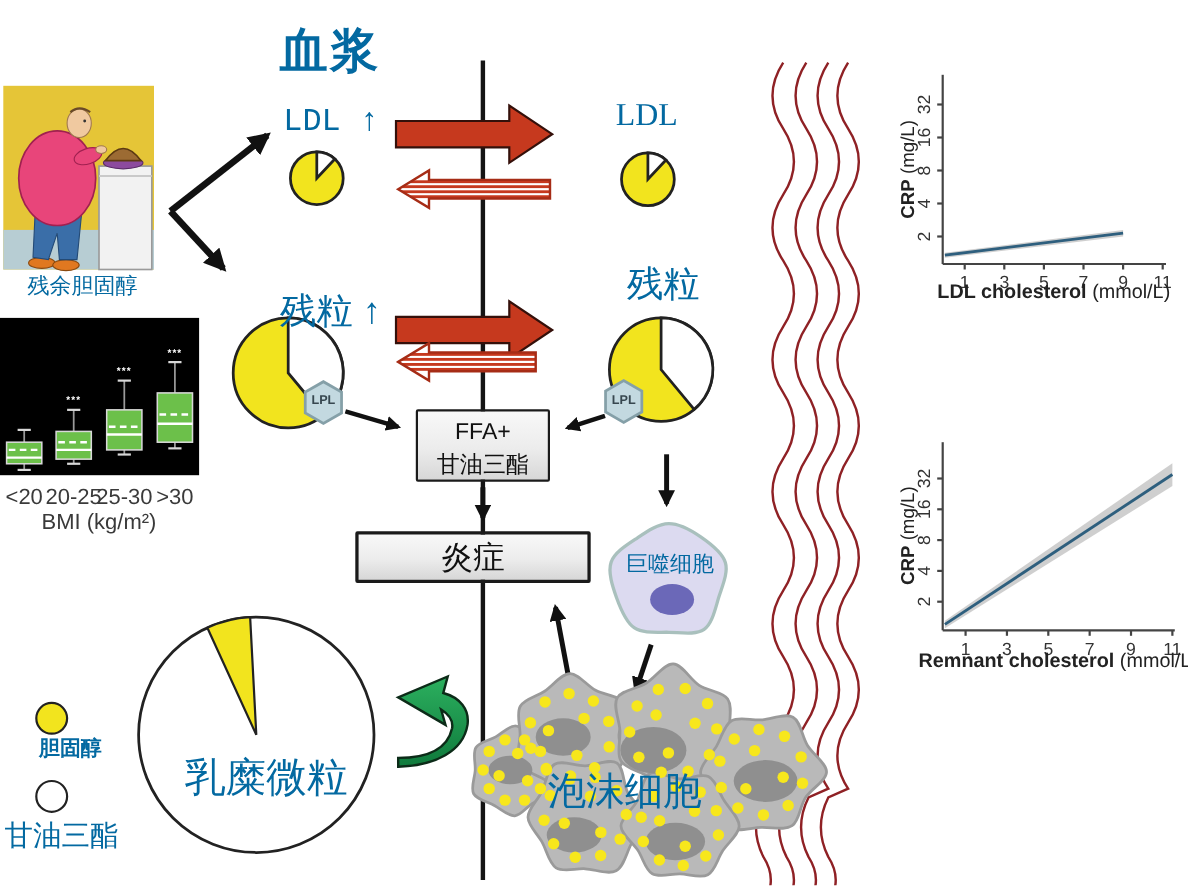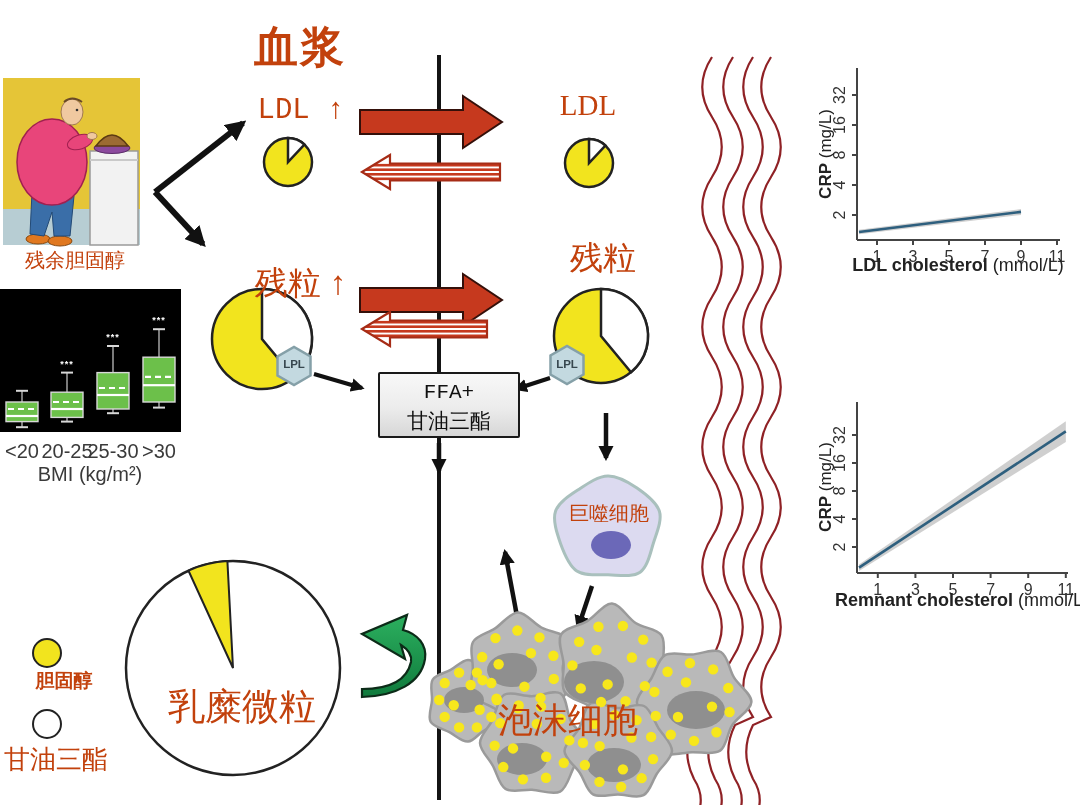--- a/index.html
+++ b/index.html
@@ -1,19 +1,19 @@
 <!DOCTYPE html>
 <html><head>
 <meta charset="utf-8">
 <style>
   html,body{margin:0;padding:0;background:#fff;}
   #canvas{position:relative;width:1080px;height:805px;background:#fff;overflow:hidden;
           font-family:"Liberation Sans","DejaVu Sans",sans-serif;color:#111;}
   #gfx{position:absolute;left:0;top:0;}
-  .lbl{position:absolute;color:#c2410c;line-height:1.05;white-space:nowrap;}
+  .lbl{position:absolute;color:#0369a1;line-height:1.05;white-space:nowrap;}
   .ctr{text-align:center;}
   .serif{font-family:"Liberation Serif","DejaVu Serif",serif;}
   .hdr{font-size:44px;font-weight:bold;letter-spacing:2px;}
   .gbox{position:absolute;background:linear-gradient(180deg,#f8f8f8,#ececec 55%,#d7d7d7);
         border:2px solid #1a1a1a;border-radius:2px;box-sizing:border-box;text-align:center;}
   .inflbox{border-width:3px;}
 </style>
 </head>
 <body>
 
@@ -312,24 +312,25 @@
   </svg>
 
   <div class="lbl hdr ctr" style="left:240px;top:24px;width:120px;">血浆</div>
 
   <div class="lbl serif ctr" style="left:246px;top:96px;width:110px;font-size:29px;font-family:Liberation Mono, monospace;">LDL ↑</div>
   <div class="lbl serif ctr" style="left:538px;top:90px;width:100px;font-size:29px;">LDL</div>
   <div class="lbl ctr" style="left:233px;top:266px;width:135px;font-size:33px;">残粒 ↑</div>
   <div class="lbl ctr" style="left:548px;top:241px;width:110px;font-size:33px;">残粒</div>
   <div class="lbl ctr" style="left:157px;top:688px;width:170px;font-size:37px;">乳糜微粒</div>
 
-  <div class="gbox" style="left:378px;top:372px;width:142px;height:66px;font-family:Liberation Mono, monospace;">
+  <div class="gbox" style="left:378px;top:372px;width:122px;height:66px;">
     <div style="font-size:21px;margin-top:7px;">FFA+</div>
     <div style="font-size:21px;margin-top:3px;">甘油三酯</div>
   </div>
+  <div class="gbox inflbox" style="left:323px;top:483px;width:214px;height:47px;font-size:29px;line-height:42px;">炎症</div>
 
   <div class="lbl ctr" style="left:556px;top:503px;width:106px;font-size:20px;">巨噬细胞</div>
   <div class="lbl ctr" style="left:494px;top:702px;width:148px;font-size:35px;">泡沫细胞</div>
 
   <div class="lbl ctr" style="left:8px;top:250px;width:134px;font-size:20px;">残余胆固醇</div>
   <div class="lbl ctr" style="left:28px;top:671px;width:72px;font-size:19px;font-weight:bold;">胆固醇</div>
   <div class="lbl ctr" style="left:4px;top:746px;width:88px;font-size:26px;">甘油三酯</div>
 
   <div class="lbl" style="left:279px;top:358px;width:30px;font-size:11.5px;font-weight:bold;color:#37474f;text-align:center;z-index:3;">LPL</div>
   <div class="lbl" style="left:552px;top:358px;width:30px;font-size:11.5px;font-weight:bold;color:#37474f;text-align:center;z-index:3;">LPL</div>

